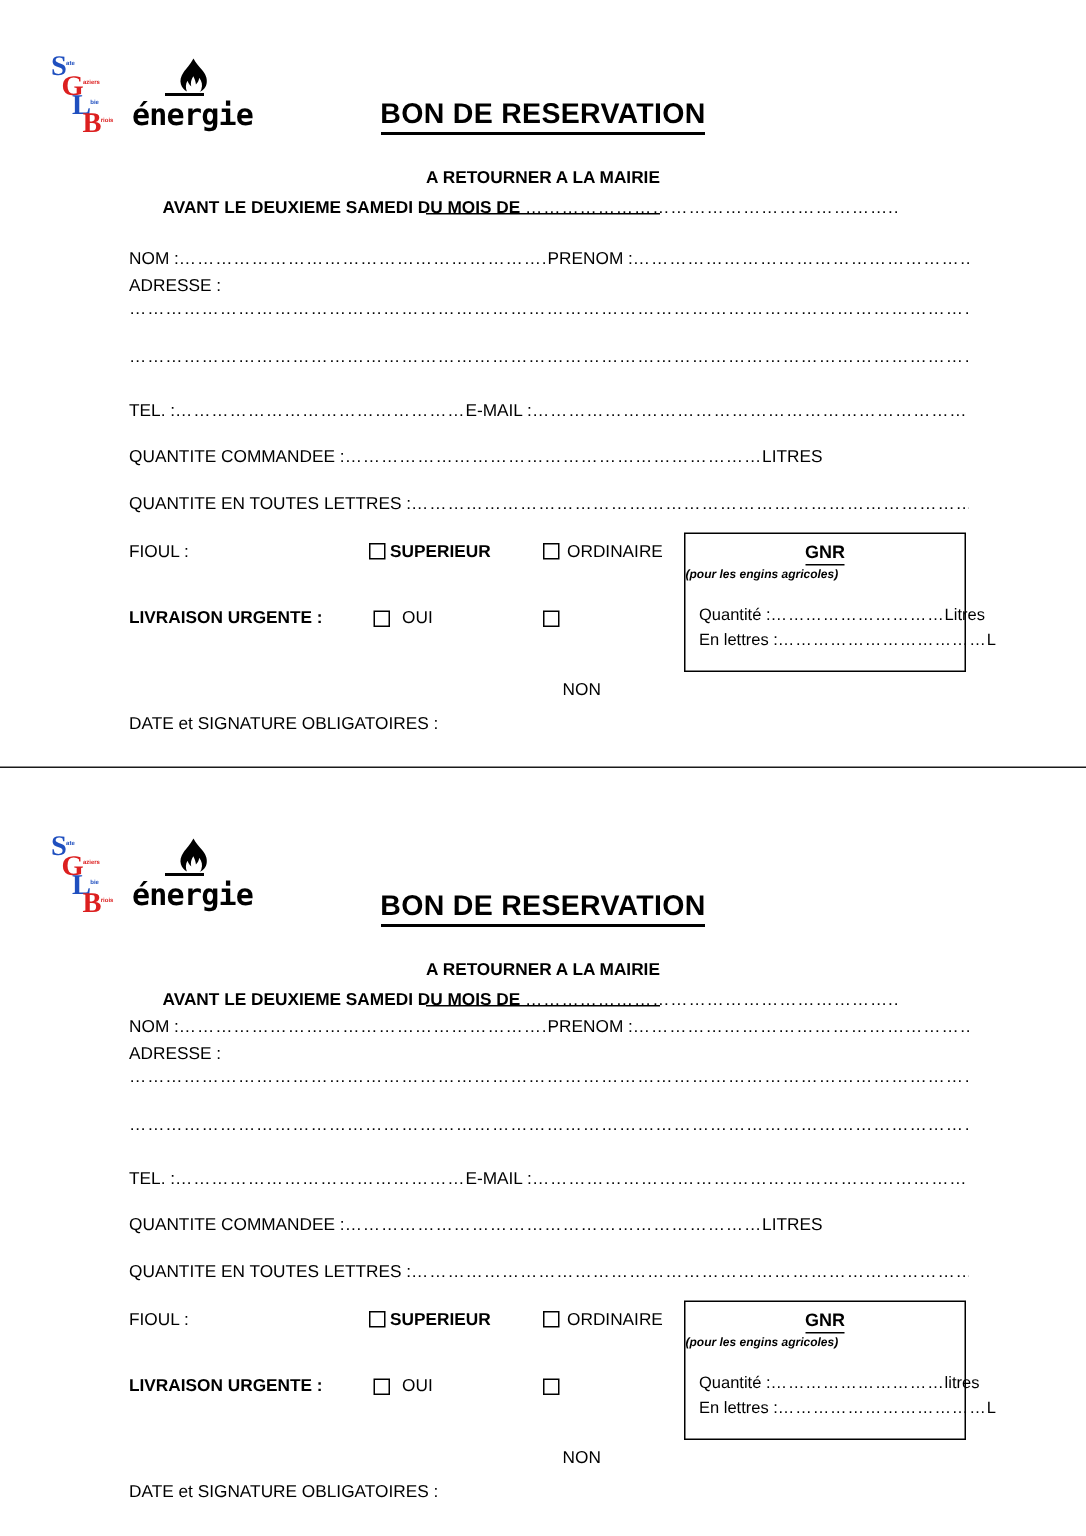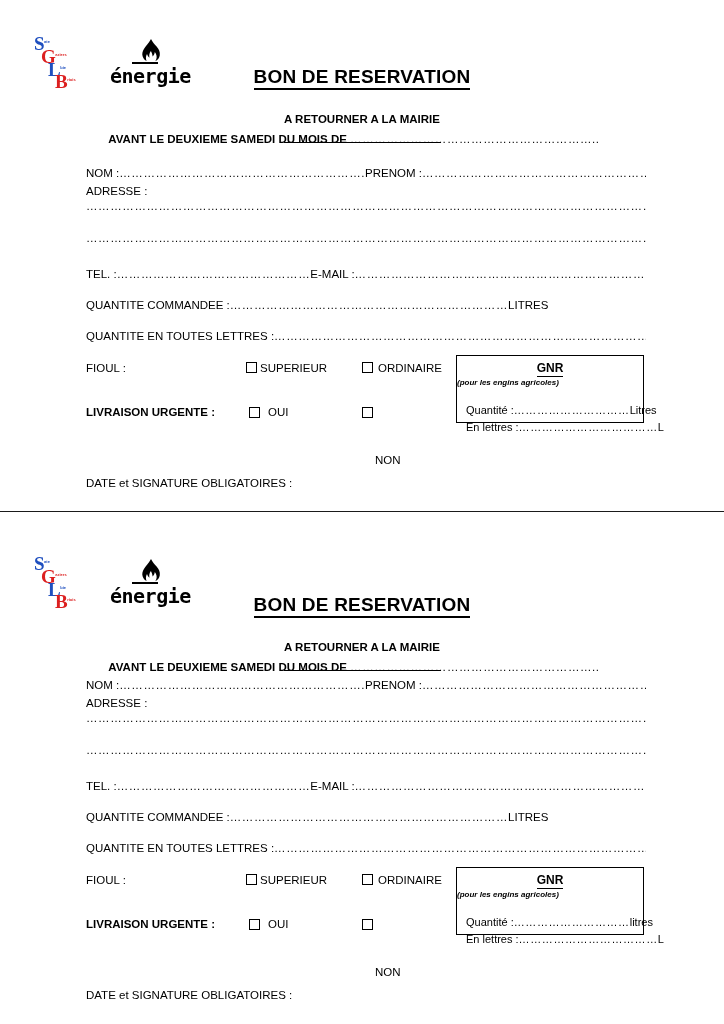--- a/index.html
+++ b/index.html
@@ -68,21 +68,20 @@
   .sglb-g { left: 9px;  top: 13px; color: #dc1f1f; }
   .sglb-l { left: 16px; top: 26px; color: #1f4fbf; }
   .sglb-b { left: 23px; top: 38px; color: #dc1f1f; }
 
   .energie {
     position: absolute;
     left: 56px;
     top: 6px;
     width: 96px;
     height: 54px;
-    margin-left: 22px;
   }
   .flame-wrap {
     position: absolute;
     left: 26px;
     top: 0;
     width: 30px;
     height: 26px;
   }
   .flame-bar {
     position: absolute;
@@ -196,21 +195,21 @@
     background: #fff;
     box-sizing: border-box;
     top: 1px;
   }
   .chk-text {
     position: absolute;
     top: 1px;
   }
 
   .cb-sup      { left: 160px; }
-  .cb-sup-t    { left: 174px; }
+  .cb-sup-t    { left: 174px; font-weight: bold; }
   .cb-ord      { left: 276px; }
   .cb-ord-t    { left: 292px; }
   .cb-oui      { left: 163px; top: 2px; }
   .cb-oui-t    { left: 182px; }
   .cb-non      { left: 276px; top: 2px; }
   .cb-non-t    { left: 289px; margin-top: 48px; }
 
   .date-line {
     position: absolute;
     left: 86px;
@@ -218,21 +217,21 @@
     font-size: 11.5px;
     margin-top: 42px;
   }
 
   
   .gnr-box {
     position: absolute;
     left: 456px;
     top: 355px;
     width: 188px;
-    height: 68px;
+    height: 93px;
     border: 1.4px solid #000;
     box-sizing: border-box;
     background: #fff;
   }
   .gnr-title {
     position: absolute;
     left: 0;
     top: 5px;
     width: 100%;
     text-align: center;

